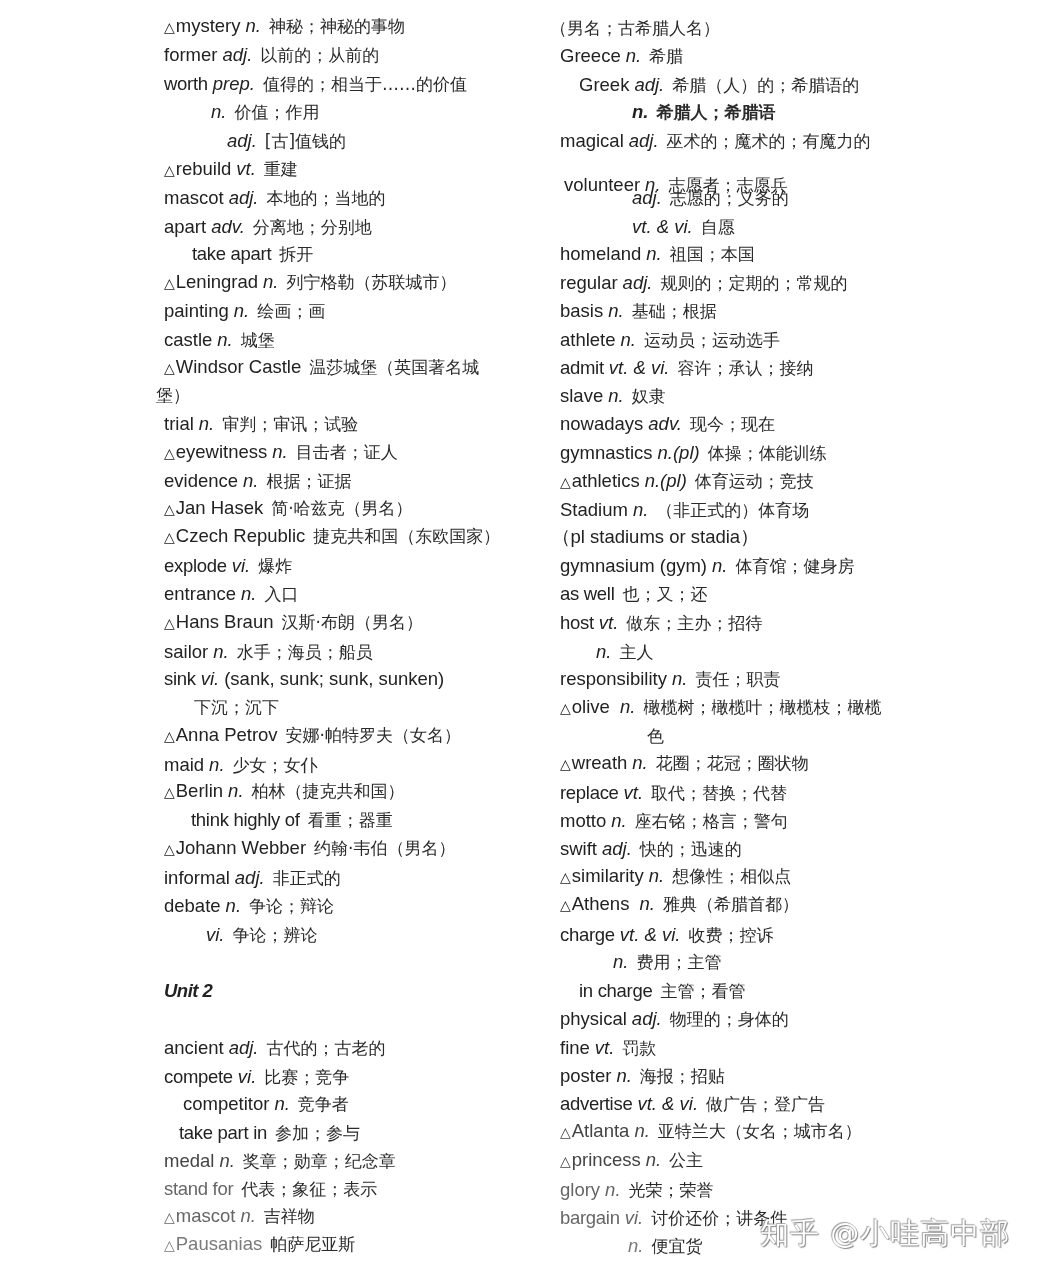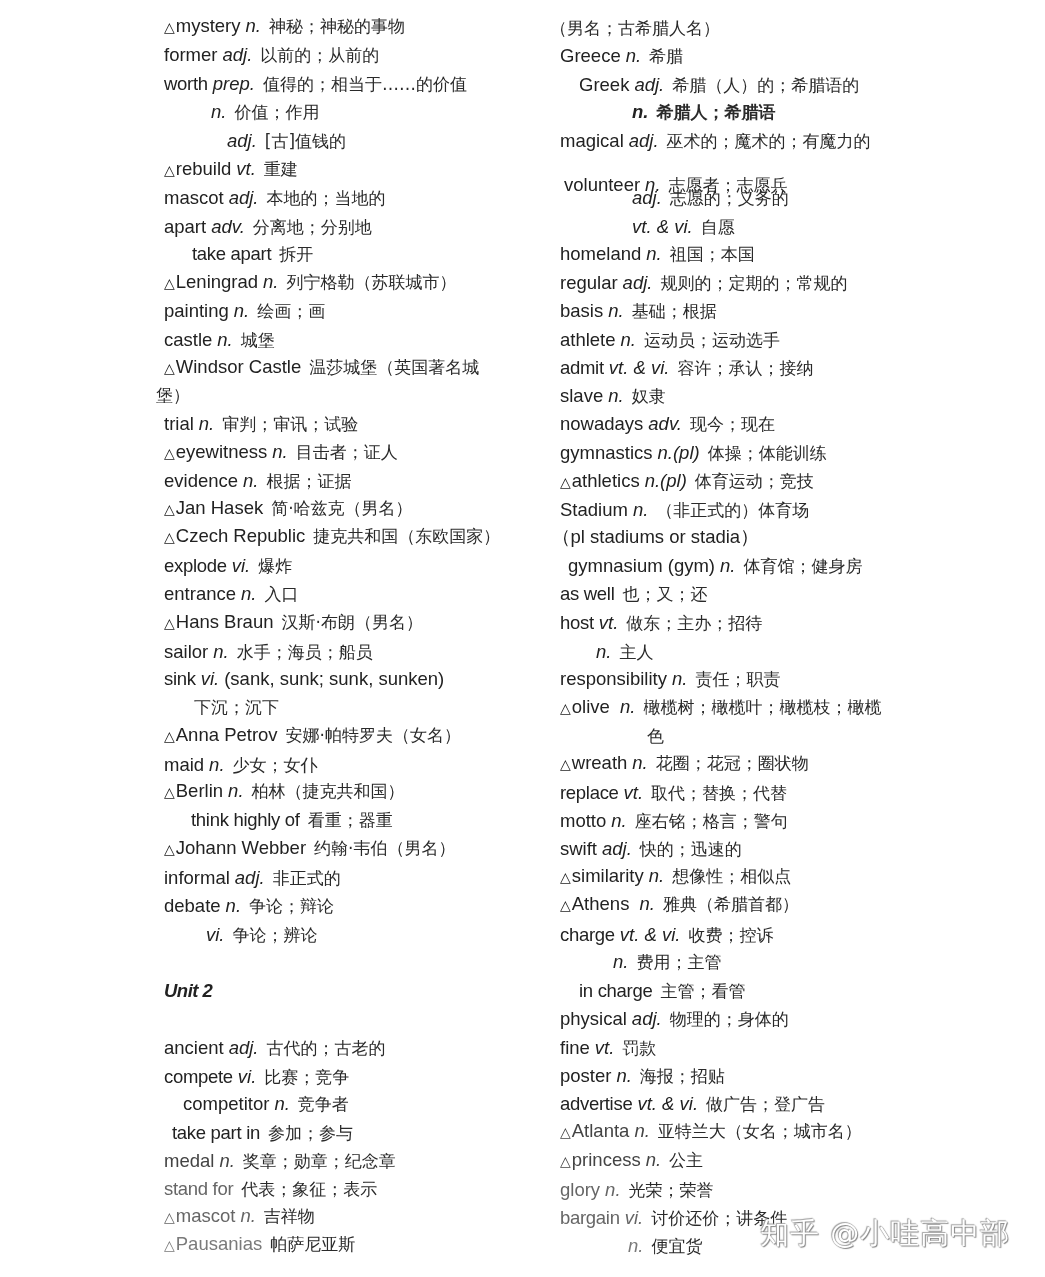--- a/index.html
+++ b/index.html
@@ -64,21 +64,21 @@
     <div class="line" style="top: 754px; left: 0px;"><span class="w">maid</span><span class="pos">n.</span><span class="zh">少女；女仆</span></div>
     <div class="line" style="top: 780px; left: 0px;"><span class="tri">△</span><span class="w">Berlin</span><span class="pos">n.</span><span class="zh">柏林（捷克共和国）</span></div>
     <div class="line" style="top: 809px; left: 0px; margin-left: 27px;"><span class="w b">think highly of</span><span class="zh">看重；器重</span></div>
     <div class="line" style="top: 837px; left: 0px;"><span class="tri">△</span><span class="w">Johann Webber</span><span class="zh">约翰·韦伯（男名）</span></div>
     <div class="line" style="top: 867px; left: 0px;"><span class="w">informal</span><span class="pos">adj.</span><span class="zh">非正式的</span></div>
     <div class="line" style="top: 895px; left: 0px;"><span class="w">debate</span><span class="pos">n.</span><span class="zh">争论；辩论</span></div>
     <div class="line" style="top: 924px; left: 42px;"><span class="pos" style="margin-left: 0px;">vi.</span><span class="zh">争论；辨论</span></div>
     <div class="line" style="top: 1037px; left: 0px;"><span class="w">ancient</span><span class="pos">adj.</span><span class="zh">古代的；古老的</span></div>
     <div class="line" style="top: 1066px; left: 0px;"><span class="w b">compete</span><span class="pos">vi.</span><span class="zh">比赛；竞争</span></div>
     <div class="line" style="top: 1093px; left: 19px;"><span class="w">competitor</span><span class="pos">n.</span><span class="zh">竞争者</span></div>
-    <div class="line" style="top: 1122px; left: 8px;"><span class="w b">take part in</span><span class="zh">参加；参与</span></div>
+    <div class="line" style="top: 1122px; left: 15px;"><span class="w b">take part in</span><span class="zh">参加；参与</span></div>
     <div class="line fade1" style="top: 1150px; left: 0px;"><span class="w">medal</span><span class="pos">n.</span><span class="zh">奖章；勋章；纪念章</span></div>
     <div class="line fade2" style="top: 1178px; left: 0px;"><span class="w b">stand for</span><span class="zh">代表；象征；表示</span></div>
     <div class="line fade2" style="top: 1205px; left: 0px;"><span class="tri">△</span><span class="w">mascot</span><span class="pos">n.</span><span class="zh">吉祥物</span></div>
     <div class="line fade3" style="top: 1233px; left: 0px;"><span class="tri">△</span><span class="w">Pausanias</span><span class="zh">帕萨尼亚斯</span></div>
   </div>
 <div class="col col-right" id="col-right">
     <div class="line" style="top: 17px; left: -10px;"><span class="zh" style="margin-left: 0px;">（男名；古希腊人名）</span></div>
     <div class="line" style="top: 45px; left: 0px;"><span class="w">Greece</span><span class="pos">n.</span><span class="zh">希腊</span></div>
     <div class="line" style="top: 74px; left: 19px;"><span class="w">Greek</span><span class="pos">adj.</span><span class="zh">希腊（人）的；希腊语的</span></div>
     <div class="line" style="top: 101px; left: 72px; font-weight: bold;"><span class="pos" style="margin-left: 0px;">n.</span><span class="zh">希腊人；希腊语</span></div>
@@ -90,21 +90,21 @@
     <div class="line" style="top: 272px; left: 0px;"><span class="w">regular</span><span class="pos">adj.</span><span class="zh">规则的；定期的；常规的</span></div>
     <div class="line" style="top: 300px; left: 0px;"><span class="w">basis</span><span class="pos">n.</span><span class="zh">基础；根据</span></div>
     <div class="line" style="top: 329px; left: 0px;"><span class="w">athlete</span><span class="pos">n.</span><span class="zh">运动员；运动选手</span></div>
     <div class="line" style="top: 357px; left: 0px;"><span class="w b">admit</span><span class="pos">vt. &amp; vi.</span><span class="zh">容许；承认；接纳</span></div>
     <div class="line" style="top: 385px; left: 0px;"><span class="w">slave</span><span class="pos">n.</span><span class="zh">奴隶</span></div>
     <div class="line" style="top: 413px; left: 0px;"><span class="w">nowadays</span><span class="pos">adv.</span><span class="zh">现今；现在</span></div>
     <div class="line" style="top: 442px; left: 0px;"><span class="w">gymnastics</span><span class="pos">n.(pl)</span><span class="zh">体操；体能训练</span></div>
     <div class="line" style="top: 470px; left: 0px;"><span class="tri">△</span><span class="w">athletics</span><span class="pos">n.(pl)</span><span class="zh">体育运动；竞技</span></div>
     <div class="line" style="top: 499px; left: 0px;"><span class="w">Stadium</span><span class="pos">n.</span><span class="zh">（非正式的）体育场</span></div>
     <div class="line" style="top: 526px; left: -8px;"><span style="margin-left: 0px;">（pl stadiums or stadia）</span></div>
-    <div class="line" style="top: 555px; left: 8px; text-align: center;"><span class="w">gymnasium (gym)</span><span class="pos">n.</span><span class="zh">体育馆；健身房</span></div>
+    <div class="line" style="top: 555px; left: 0px; text-align: center;"><span class="w">gymnasium (gym)</span><span class="pos">n.</span><span class="zh">体育馆；健身房</span></div>
     <div class="line" style="top: 583px; left: 0px;"><span class="w b">as well</span><span class="zh">也；又；还</span></div>
     <div class="line" style="top: 612px; left: 0px;"><span class="w b">host</span><span class="pos">vt.</span><span class="zh">做东；主办；招待</span></div>
     <div class="line" style="top: 641px; left: 36px;"><span class="pos" style="margin-left: 0px;">n.</span><span class="zh">主人</span></div>
     <div class="line" style="top: 668px; left: 0px;"><span class="w">responsibility</span><span class="pos">n.</span><span class="zh">责任；职责</span></div>
     <div class="line" style="top: 696px; left: 0px;"><span class="tri">△</span><span class="w">olive</span><span class="pos"> n.</span><span class="zh">橄榄树；橄榄叶；橄榄枝；橄榄</span></div>
     <div class="line" style="top: 725px; left: 87px;"><span class="zh" style="margin-left: 0px;">色</span></div>
     <div class="line" style="top: 752px; left: 0px;"><span class="tri">△</span><span class="w">wreath</span><span class="pos">n.</span><span class="zh">花圈；花冠；圈状物</span></div>
     <div class="line" style="top: 782px; left: 0px;"><span class="w b">replace</span><span class="pos">vt.</span><span class="zh">取代；替换；代替</span></div>
     <div class="line" style="top: 810px; left: 0px;"><span class="w">motto</span><span class="pos">n.</span><span class="zh">座右铭；格言；警句</span></div>
     <div class="line" style="top: 838px; left: 0px;"><span class="w">swift</span><span class="pos">adj.</span><span class="zh">快的；迅速的</span></div>

